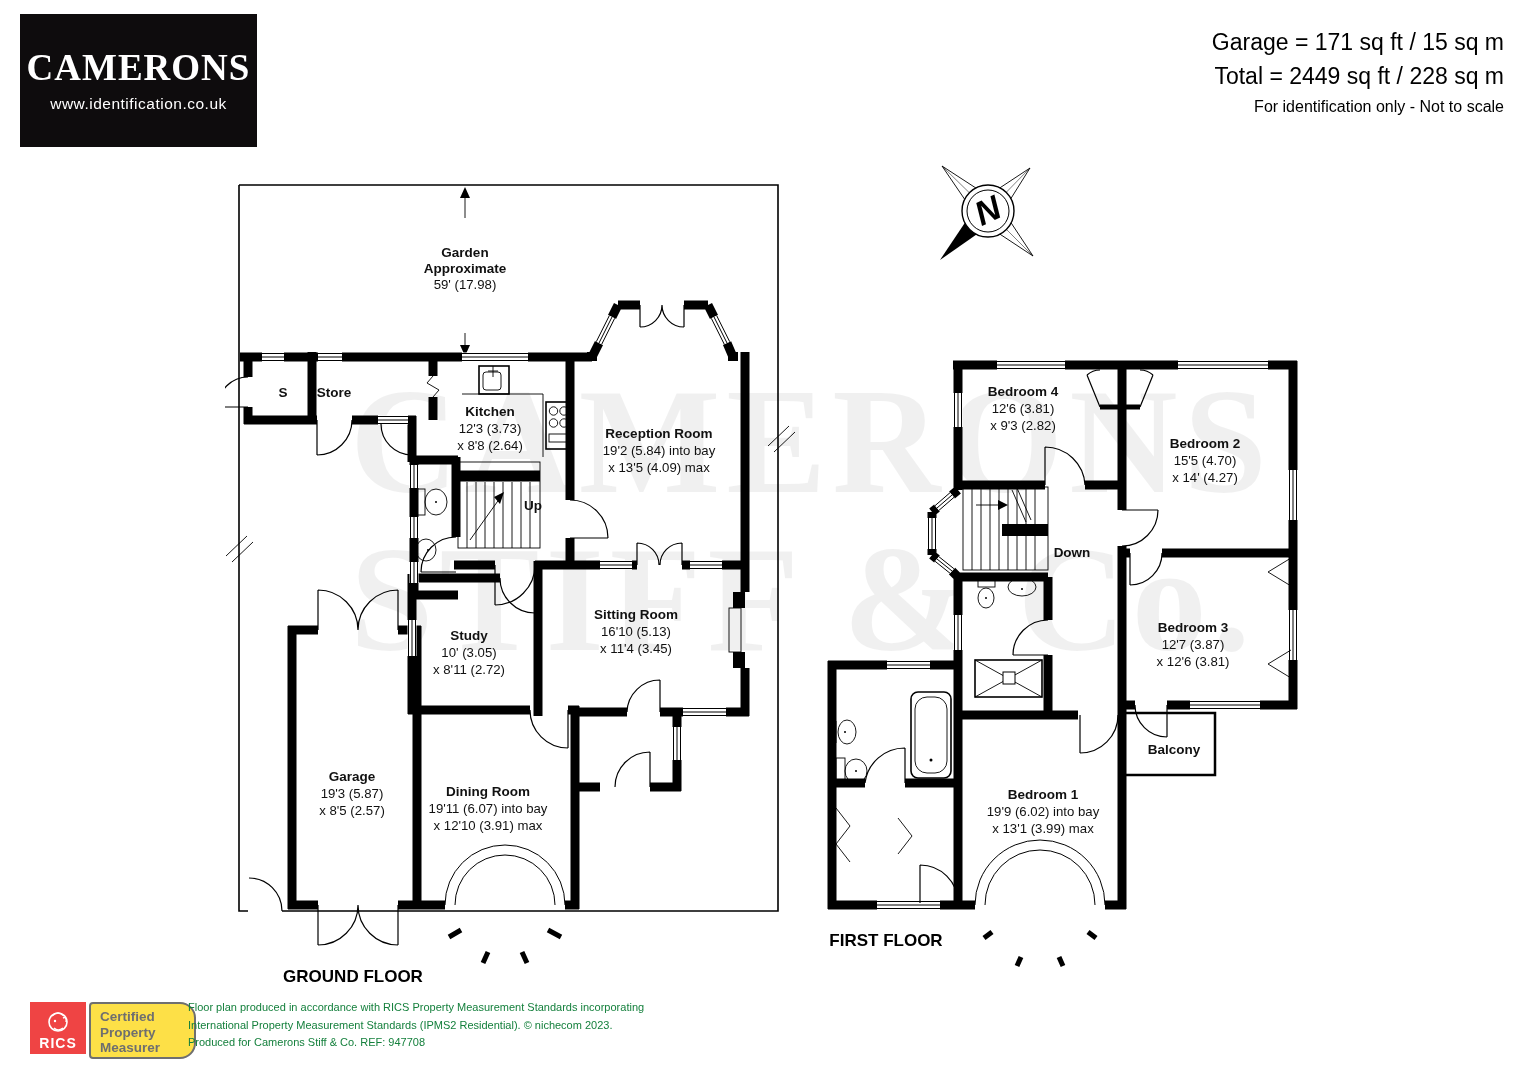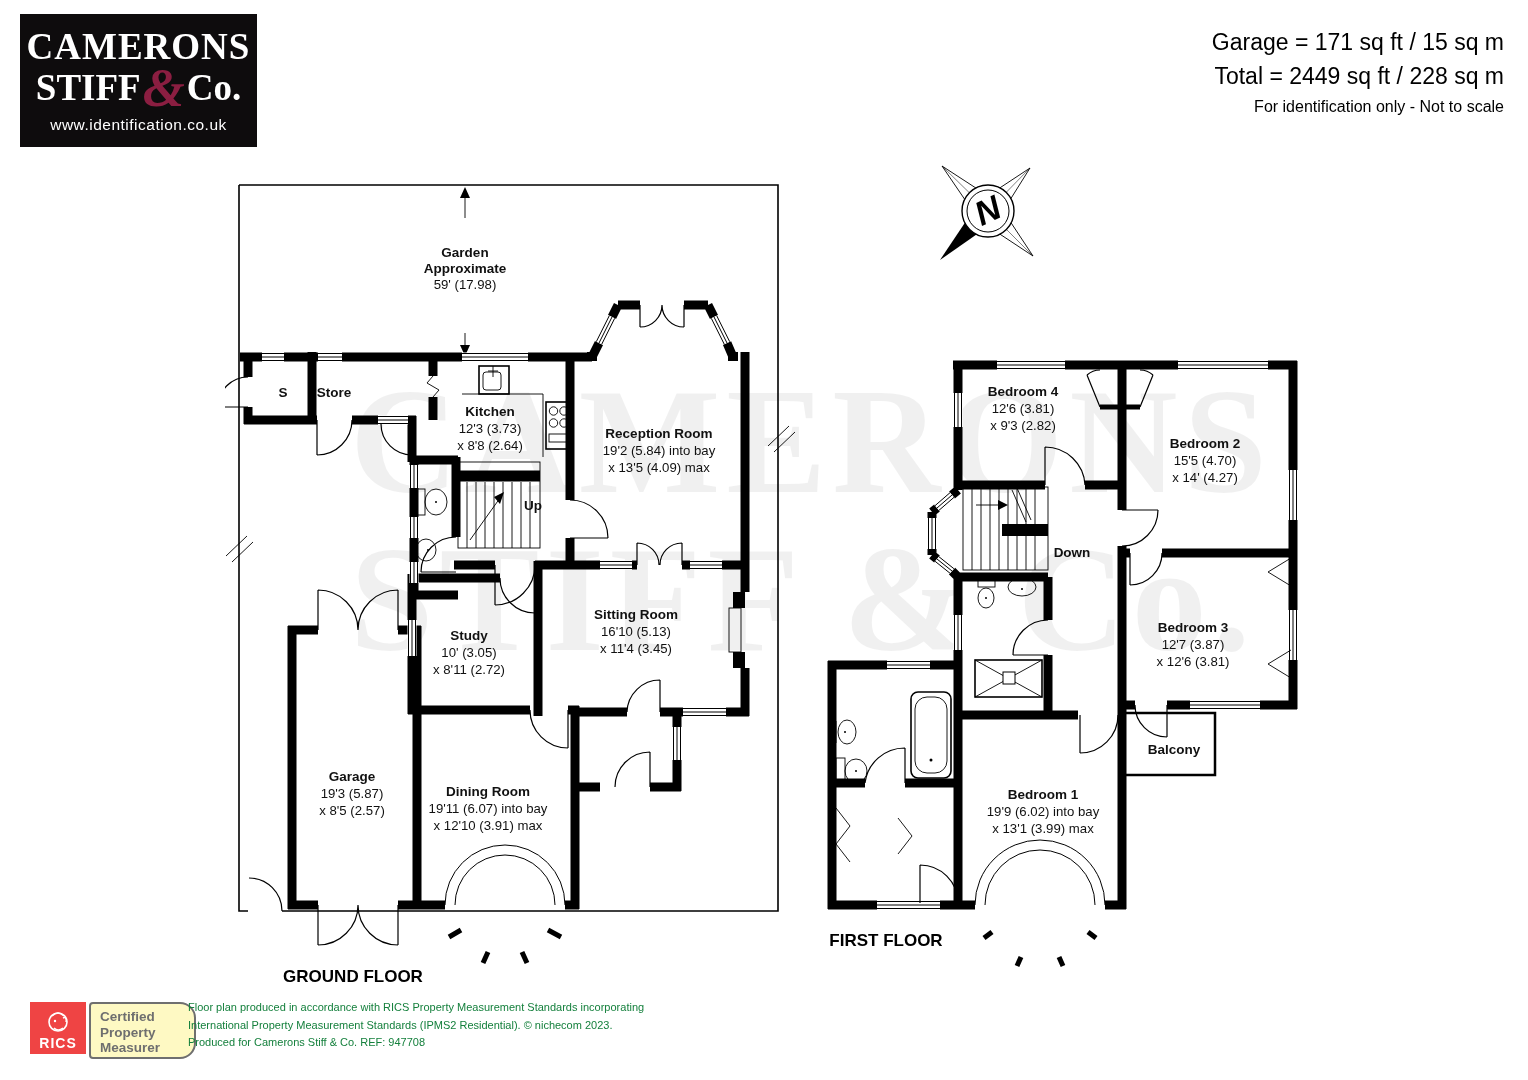--- a/index.html
+++ b/index.html
@@ -29,39 +29,38 @@
   .hair{stroke:#000;stroke-width:0.9;fill:none;}
   .door{stroke:#000;stroke-width:1.2;fill:none;}
   .winbg{fill:#fff;stroke:none;}
   .win{stroke:#000;stroke-width:1;fill:none;}
   .rname{font-size:13.5px;font-weight:bold;text-anchor:middle;fill:#111;}
   .rdim{font-size:13.2px;text-anchor:middle;fill:#111;}
   .floortitle{font-size:17px;font-weight:bold;text-anchor:middle;fill:#000;}
   
   #footer{position:absolute;left:0;top:996px;width:100%;z-index:3;}
   #ricsbox{position:absolute;left:30px;top:6px;width:56px;height:52px;background:#ef4444;}
-  #badge{position:absolute;left:89px;top:6px;width:94px;height:48px;border:2px solid #6f6f6f;background:#fef9c3;
+  #badge{position:absolute;left:89px;top:6px;width:94px;height:48px;border:2px solid #6f6f6f;background:#fde047;
          border-radius:4px 16px 16px 4px;color:#6f6f6f;font-weight:bold;font-size:13.5px;line-height:15.5px;
          padding:5px 0 0 9px;box-sizing:content-box;}
   #disclaimer{position:absolute;left:188px;top:3px;width:600px;color:#15803d;font-size:11px;line-height:17.5px;}
   #compass{position:absolute;left:927px;top:150px;z-index:2;}
 </style>
 </head>
 <body>
 
 <div id="canvas">
 
   <div id="watermark">
     <div>CAMERONS</div>
     <div>STIFF &amp; Co.</div>
   </div>
 
   <div id="logo">
     <div class="l1">CAMERONS</div>
-    <div class="l2"><span>STIFF</span><span class="amp" style="color:#8b1e41">&amp;</span><span>Co.</span></div>
     <div class="url">www.identification.co.uk</div>
   </div>
 
   <div id="titleblock">
     <div class="a">Garage = 171 sq ft / 15 sq m</div>
     <div class="a">Total = 2449 sq ft / 228 sq m</div>
     <div class="n">For identification only - Not to scale</div>
   </div>
 
   <svg id="compass" width="122" height="122" viewBox="-61 -61 122 122">

